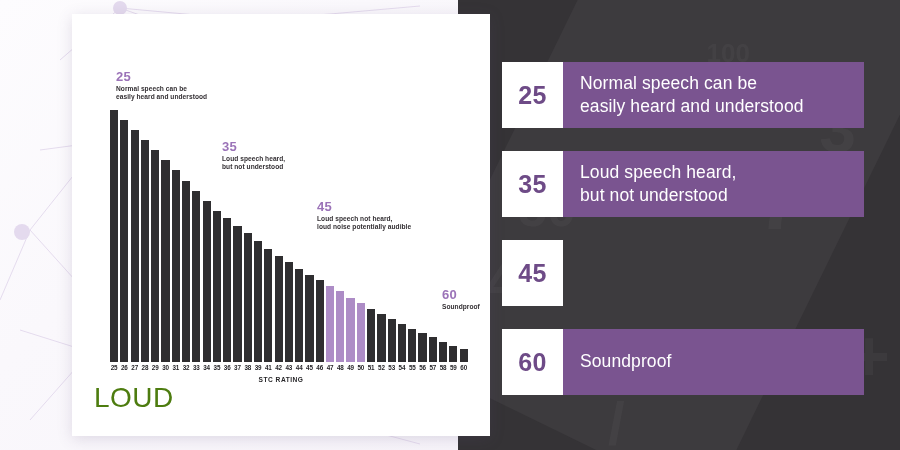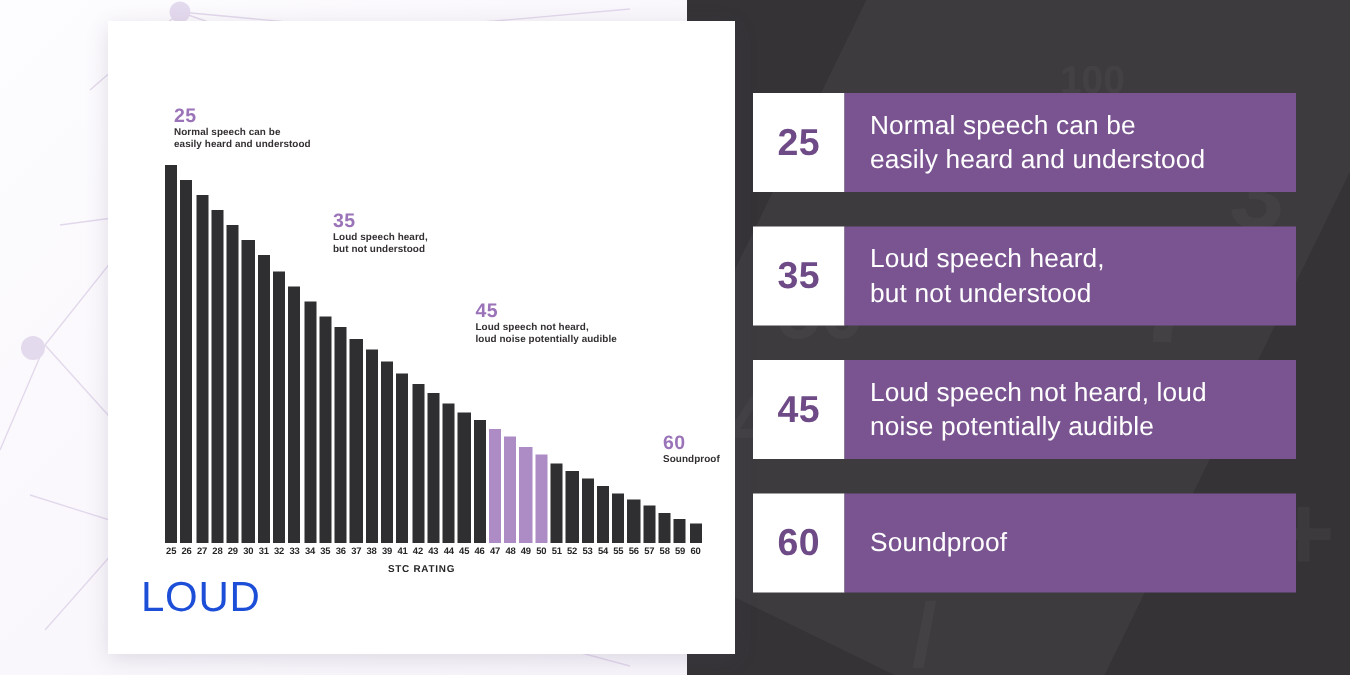--- a/index.html
+++ b/index.html
@@ -180,21 +180,21 @@
     font-weight: 700;
     letter-spacing: .5px;
     color: #262528;
   }
 
   .endcap {
     position: absolute;
     top: 368px;
     font-size: 28px;
     font-weight: 400;
-    color: #1d4ed8;
+    color: #4d7c0f;
     letter-spacing: .5px;
   }
   .endcap.left  { left: 22px; }
   .endcap.right { right: 22px; }
 </style>
 </head>
 <body>
 
 <div id="root">
 
@@ -243,26 +243,20 @@
       <div class="legend-num">35</div>
       <div class="legend-text">
         <div>
           <span>Loud speech heard,</span>
           <span>but not understood</span>
         </div>
       </div>
     </div>
     <div class="legend-row">
       <div class="legend-num">45</div>
-      <div class="legend-text">
-        <div>
-          <span>Loud speech not heard, loud</span>
-          <span>noise potentially audible</span>
-        </div>
-      </div>
     </div>
     <div class="legend-row">
       <div class="legend-num">60</div>
       <div class="legend-text">
         <div>
           <span>Soundproof</span>
         </div>
       </div>
     </div>
   </div>

